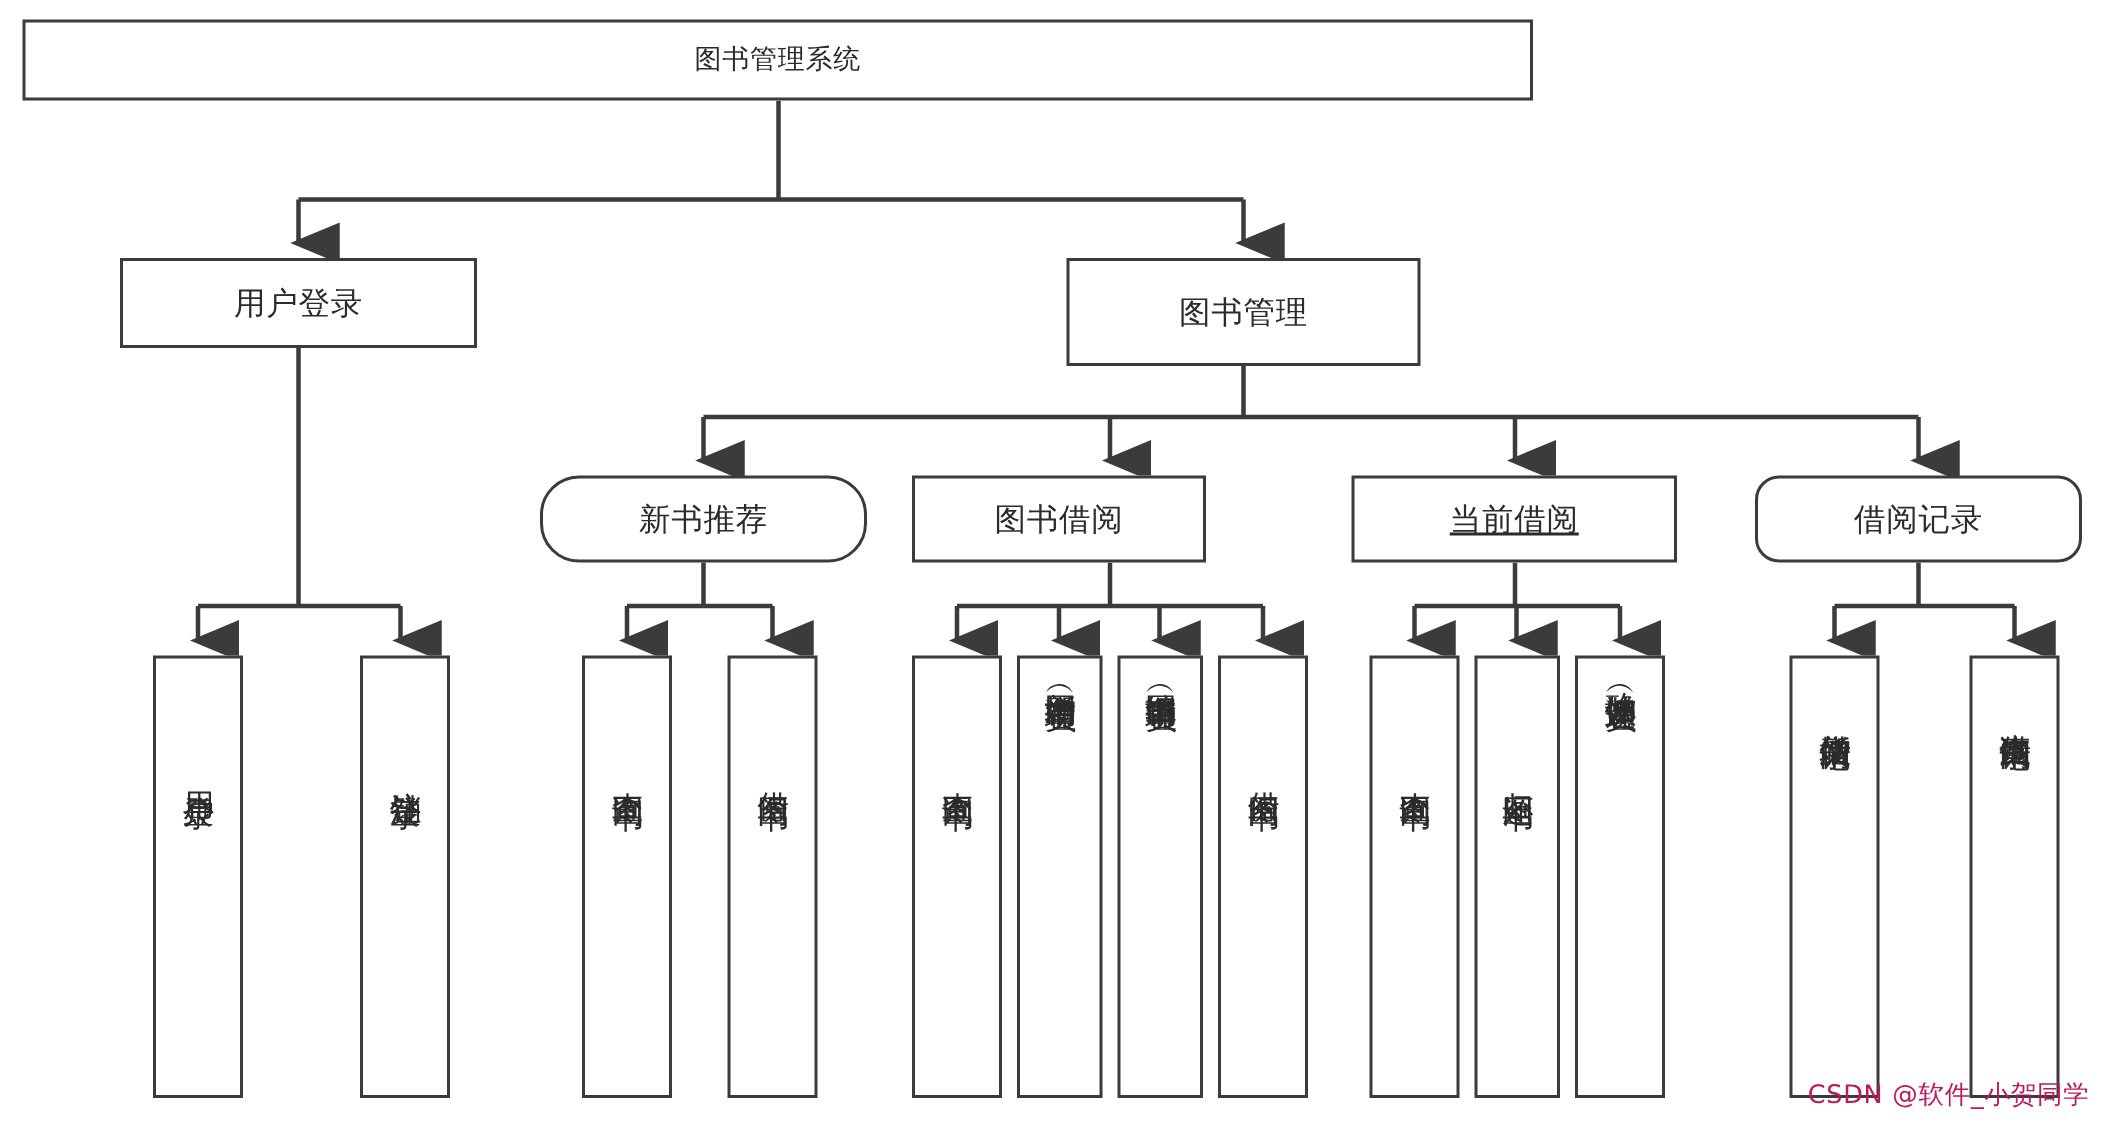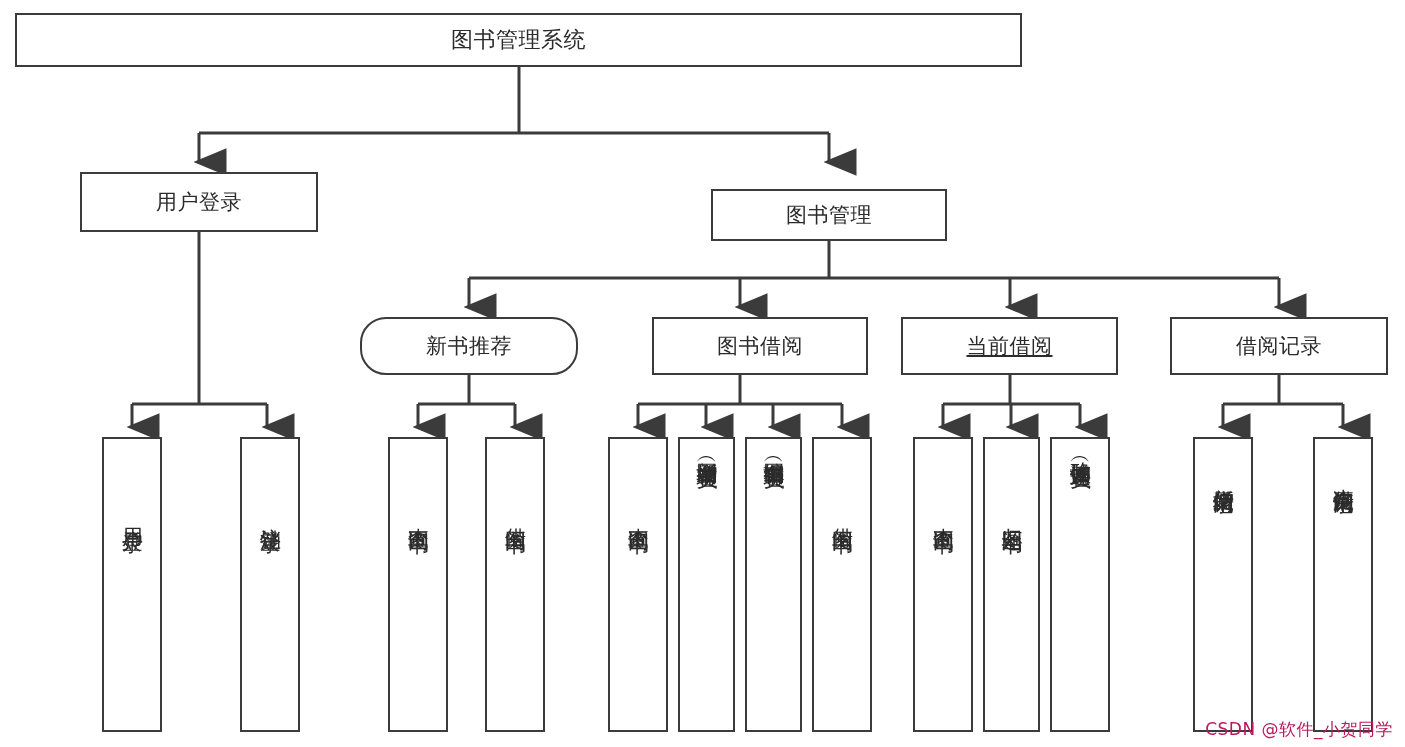--- a/index.html
+++ b/index.html
@@ -41,21 +41,21 @@
     text-align: center;
     line-height: 1.18;
     letter-spacing: 0.5px;
   }
   
   .h-node .label {
     writing-mode: horizontal-tb;
     font-size: 21px;
   }
   .root-node .label {
-    font-size: 22px;
+    font-size: 18px;
   }
   
   .v-node {
     align-items: flex-start;
     justify-content: center;
     padding-top: 8px;
   }
   .v-node .label {
     writing-mode: vertical-rl;
     text-orientation: upright;
@@ -137,37 +137,37 @@
   </svg>
 
   <div class="node h-node root-node" style="left:15px; top:13px; width:1007px; height:54px;">
     <span class="label">图书管理系统</span>
   </div>
 
   <div class="node h-node" style="left:80px; top:172px; width:238px; height:60px;">
     <span class="label">用户登录</span>
   </div>
 
-  <div class="node h-node" style="left:711px; top:189px; width:236px; height:52px;">
+  <div class="node h-node" style="left:711px; top:172px; width:236px; height:72px;">
     <span class="label">图书管理</span>
   </div>
 
   <div class="node h-node" style="left:360px; top:317px; width:218px; height:58px;border-radius:26px;">
     <span class="label">新书推荐</span>
   </div>
 
-  <div class="node h-node" style="left:652px; top:317px; width:216px; height:58px;">
+  <div class="node h-node" style="left:608px; top:317px; width:196px; height:58px;">
     <span class="label">图书借阅</span>
   </div>
 
   <div class="node h-node" style="left:901px; top:317px; width:217px; height:58px;text-decoration:underline;">
     <span class="label">当前借阅</span>
   </div>
 
-  <div class="node h-node" style="left:1170px; top:317px; width:218px; height:58px;">
+  <div class="node h-node" style="left:1170px; top:317px; width:218px; height:58px;border-radius:16px;">
     <span class="label">借阅记录</span>
   </div>
 
   <div class="node v-node" style="left:102px; top:437px; width:60px; height:295px; padding-top:72px;">
     <span class="label">用户登录</span>
   </div>
 
   <div class="node v-node" style="left:240px; top:437px; width:60px; height:295px; padding-top:72px;">
     <span class="label">注销登录</span>
   </div>

